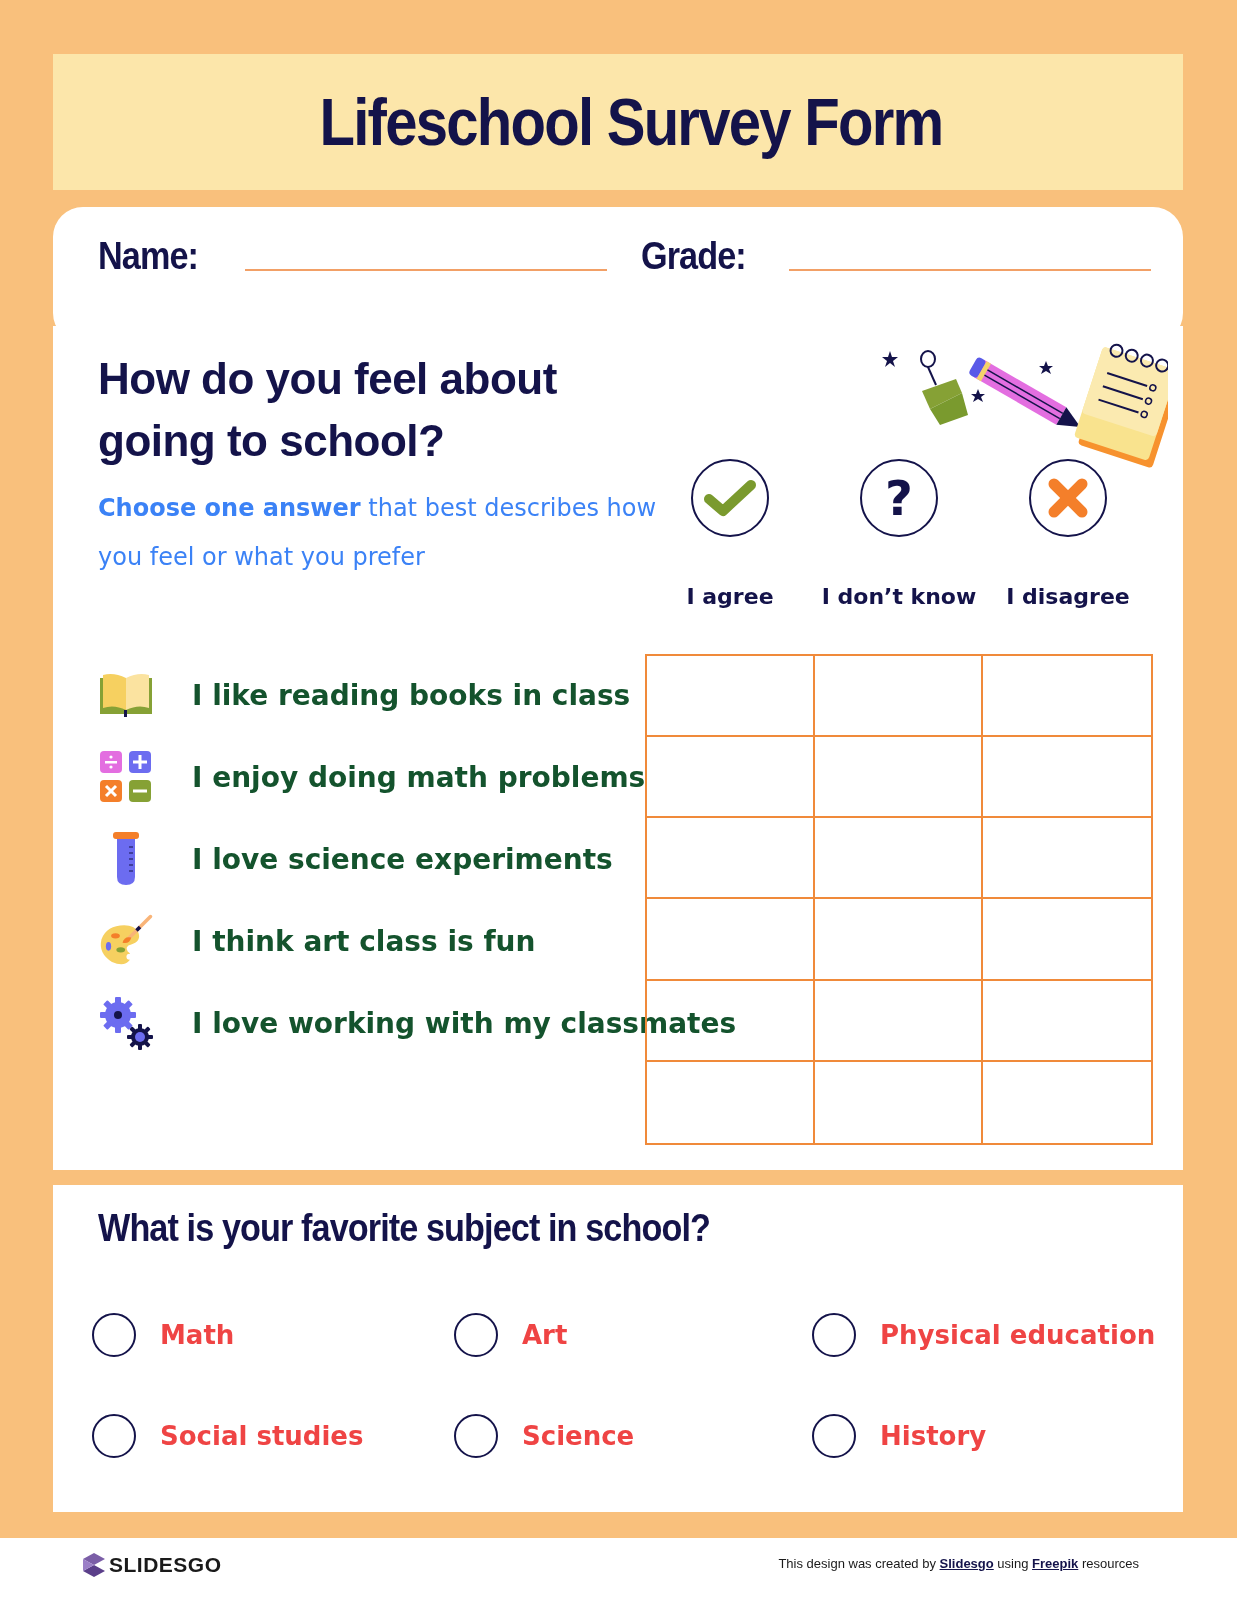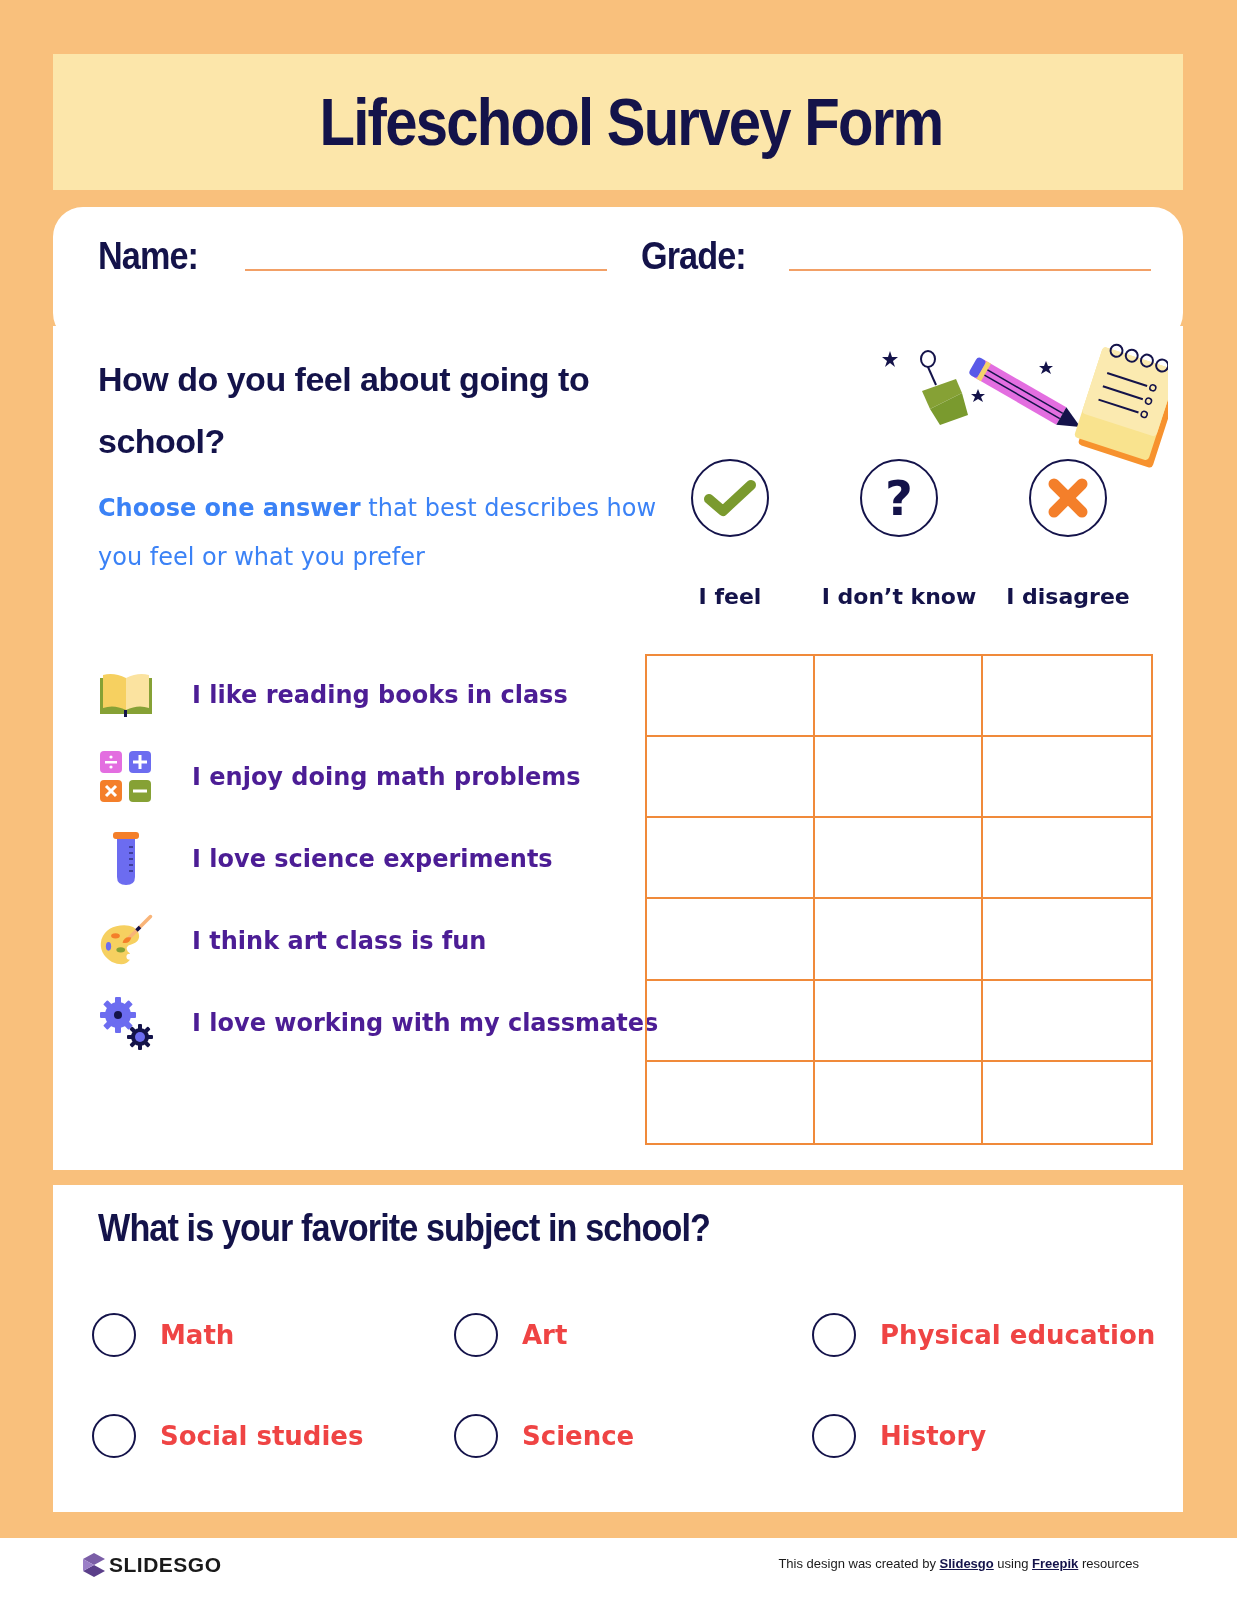--- a/index.html
+++ b/index.html
@@ -10,30 +10,30 @@
 
   .panel { position: absolute; left: 53px; width: 1130px; background: #ffffff; }
   .header-panel { top: 54px; height: 136px; background: #fce6aa; display: flex; align-items: center; justify-content: center; padding-left: 26px; }
   .title { font-family: "Liberation Sans", sans-serif; font-weight: bold; font-size: 66px; letter-spacing: -2px; color: #14134a; transform: scaleX(0.88); }
 
   .name-panel { top: 207px; height: 136px; border-radius: 30px; }
   .field-label { position: absolute; top: 28px; font-family: "Liberation Sans", sans-serif; font-weight: bold; font-size: 38px; letter-spacing: -1px; color: #14134a; transform: scaleX(0.9); transform-origin: left center; }
   .field-line { position: absolute; top: 62px; height: 2px; background: #f2a066; }
 
   .q-panel { top: 326px; height: 844px; }
-  .q-title { position: absolute; left: 45px; top: 22px; width: 560px; font-family: "Liberation Sans", sans-serif; font-weight: bold; font-size: 34px; line-height: 62px; letter-spacing: -0.5px; color: #14134a; }
+  .q-title { position: absolute; left: 45px; top: 22px; width: 560px; font-family: "Liberation Sans", sans-serif; font-weight: bold; font-size: 44px; line-height: 62px; letter-spacing: -0.5px; color: #14134a; }
   .q-sub { position: absolute; left: 45px; top: 158px; width: 560px; font-size: 24px; line-height: 49px; color: #3b82f6; }
   .q-sub b { font-weight: bold; }
 
   .answer-icon { position: absolute; top: 133px; width: 78px; height: 78px; border: 2px solid #14134a; border-radius: 50%; display: flex; align-items: center; justify-content: center; }
   .answer-label { position: absolute; top: 258px; width: 170px; text-align: center; font-size: 22px; font-weight: bold; color: #14134a; }
 
   .stmt-row { position: absolute; left: 45px; height: 82px; display: flex; align-items: center; }
   .stmt-icon { width: 56px; height: 56px; display: flex; align-items: center; justify-content: center; }
-  .stmt-text { margin-left: 38px; font-size: 24px; font-weight: bold; color: #4c1d95; white-space: nowrap; }
+  .stmt-text { margin-left: 38px; font-size: 28px; font-weight: bold; color: #14532d; white-space: nowrap; }
 
   .grid { position: absolute; left: 592px; top: 328px; width: 508px; height: 491px; border: 2px solid #f08a3a; display: grid; grid-template-columns: repeat(3, 1fr); grid-template-rows: repeat(6, 1fr); }
   .cell { border-right: 2px solid #f08a3a; border-bottom: 2px solid #f08a3a; }
   .cell:nth-child(3n) { border-right: none; }
   .cell.last-row { border-bottom: none; }
 
   .fav-panel { top: 1185px; height: 327px; padding-left: 6px; }
   .fav-title { position: absolute; left: 45px; top: 22px; font-family: "Liberation Sans", sans-serif; font-weight: bold; font-size: 38px; letter-spacing: -1px; color: #14134a; transform: scaleX(0.9); transform-origin: left center; white-space: nowrap; }
   .option { position: absolute; display: flex; align-items: center; }
   .radio { width: 44px; height: 44px; border: 2px solid #14134a; border-radius: 50%; background: #fff; }
@@ -95,21 +95,21 @@
       <line x1="220" y1="68" x2="262" y2="68" stroke="#14134a" stroke-width="2"></line>
       <circle cx="268" cy="68" r="3" fill="none" stroke="#14134a" stroke-width="1.5"></circle>
     </g>
   </svg>
 
   <div class="answer-icon" style="left:638px;">
     <svg width="54" height="42" viewBox="0 0 54 42">
       <polyline points="6,22 20,34 48,8" fill="none" stroke="#7a9a2e" stroke-width="10" stroke-linecap="round" stroke-linejoin="round"></polyline>
     </svg>
   </div>
-  <span class="answer-label" style="left:592px;">I feel</span>
+  <span class="answer-label" style="left:592px;">I agree</span>
 
   <div class="answer-icon" style="left:807px;">
     <span style="font-family:'DejaVu Sans',sans-serif; font-weight:bold; font-size:48px; color:#14134a; line-height:1;">?</span>
   </div>
   <span class="answer-label" style="left:761px;">I don’t know</span>
 
   <div class="answer-icon" style="left:976px;">
     <svg width="44" height="44" viewBox="0 0 44 44">
       <line x1="8" y1="8" x2="36" y2="36" stroke="#f47f2a" stroke-width="11" stroke-linecap="round"></line>
       <line x1="36" y1="8" x2="8" y2="36" stroke="#f47f2a" stroke-width="11" stroke-linecap="round"></line>

